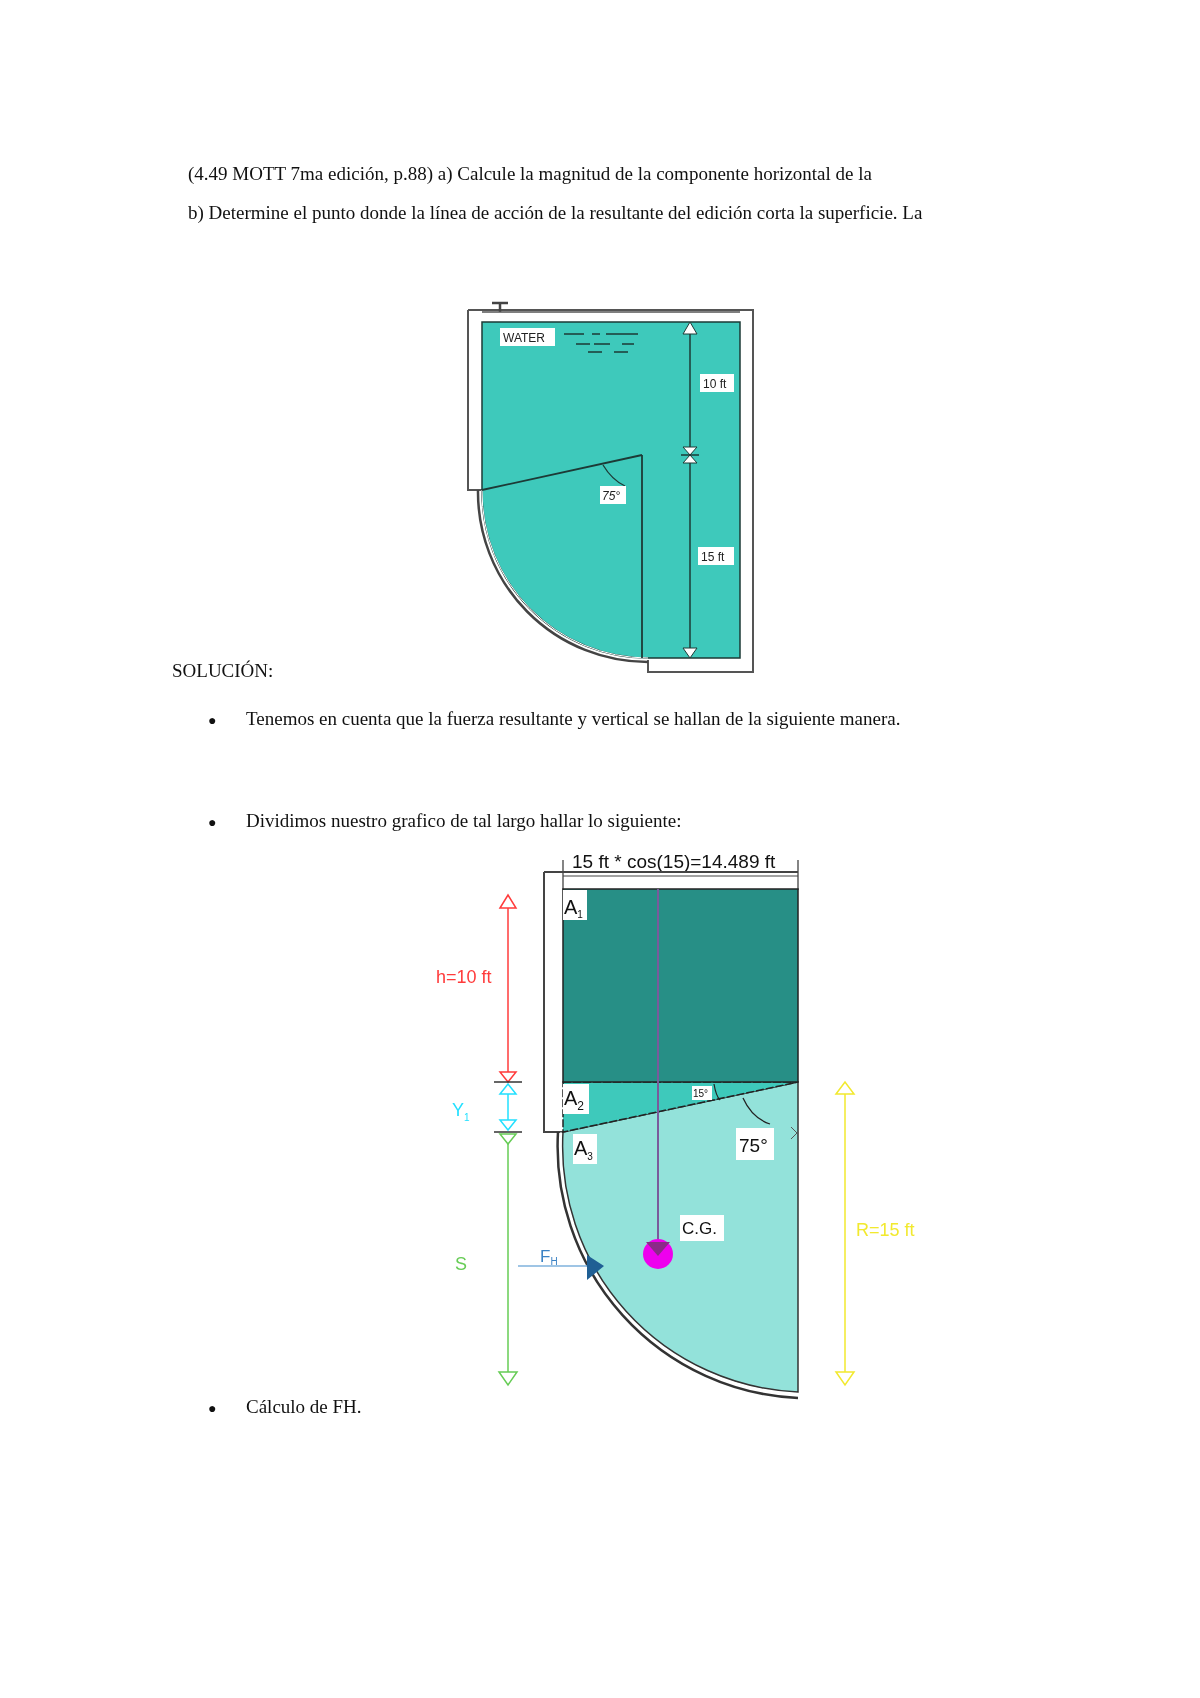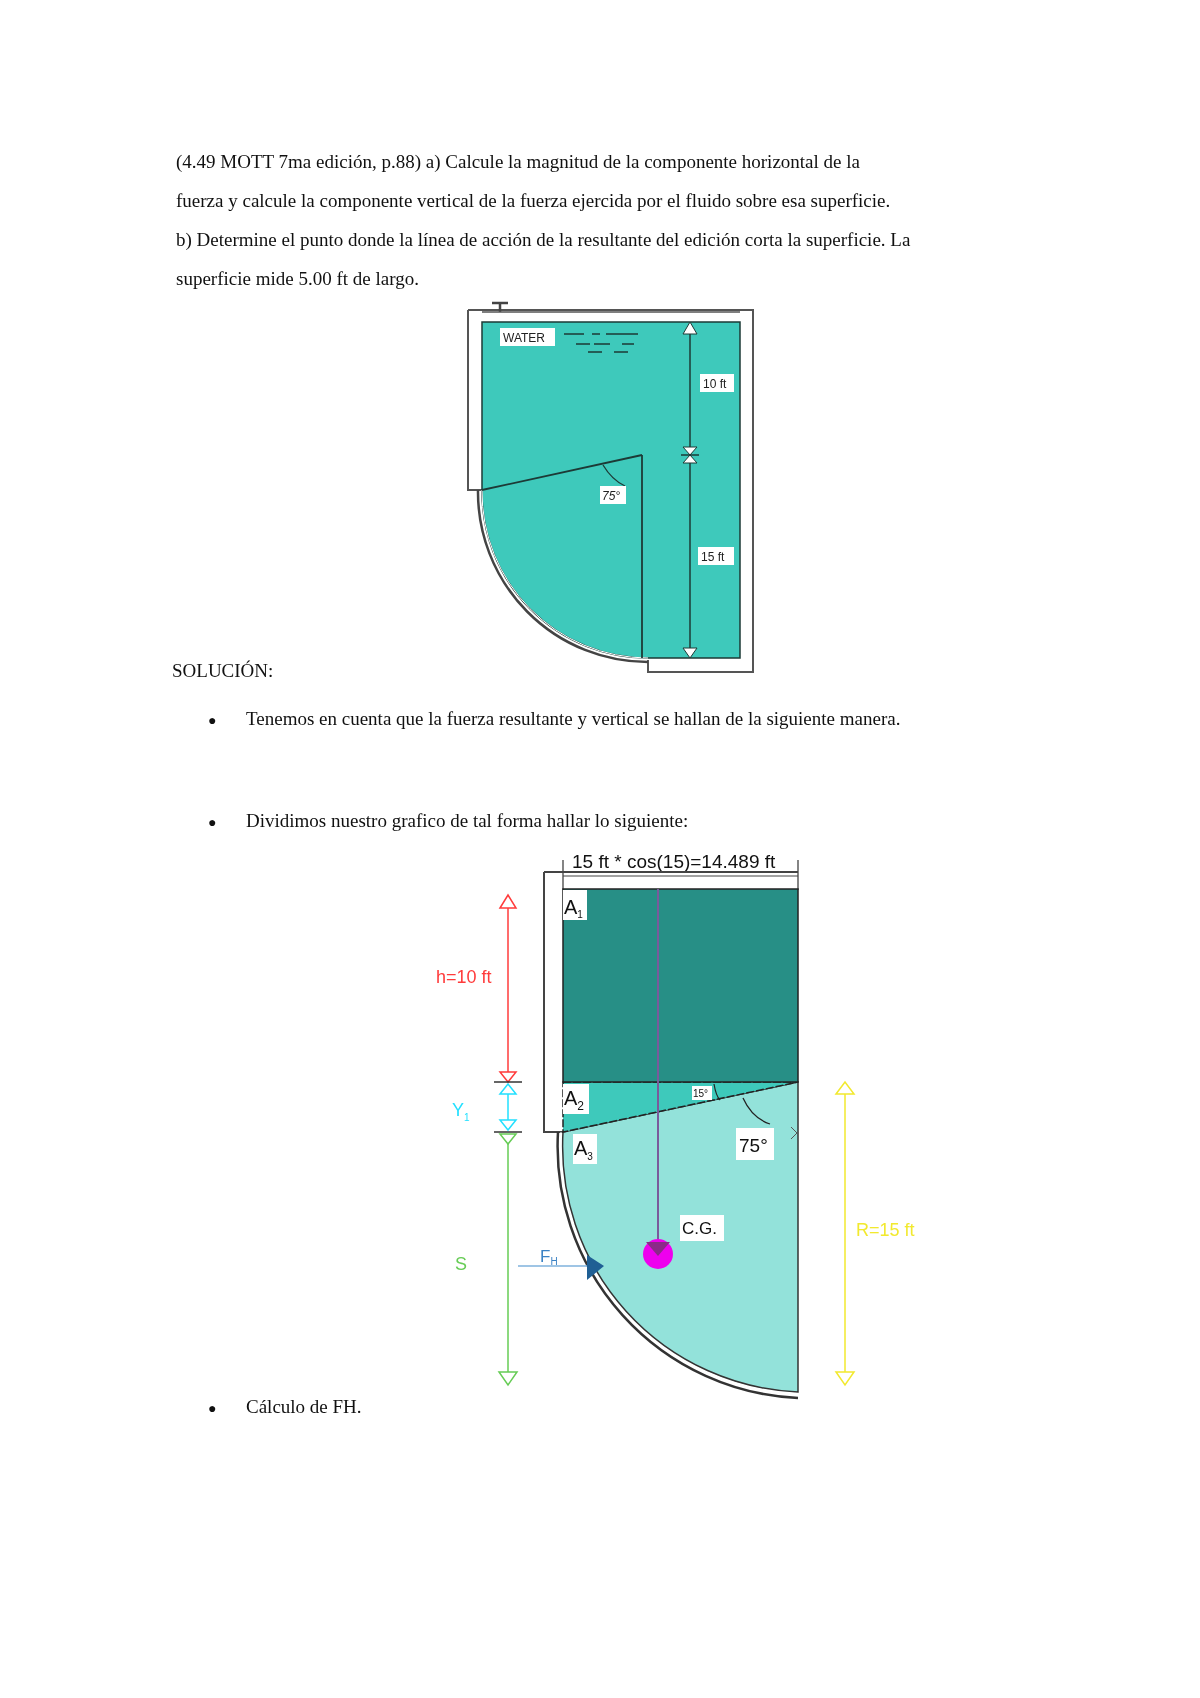--- a/index.html
+++ b/index.html
@@ -1,34 +1,32 @@
 <!DOCTYPE html>
 <html><head>
 <meta charset="utf-8">
 <style>
   html, body { margin: 0; padding: 0; background: #ffffff; }
   body { width: 1200px; height: 1698px; position: relative; overflow: hidden;
          font-family: "Liberation Serif", "DejaVu Serif", serif; color: #111; }
   .para { position: absolute; left: 172px; width: 862px; font-size: 19px; line-height: 39px;
-          text-align: justify; margin: 4px; }
+          text-align: justify; margin: 16px; }
   .para span { display: block; }
   .solucion { position: absolute; left: 172px; top: 660px; font-size: 19px; text-align: right; }
   .bullet { position: absolute; left: 208px; font-size: 19px; display: flex; align-items: baseline; }
   .bullet .dot { width: 38px; font-size: 14px; }
   svg text { font-family: "Liberation Sans", "DejaVu Sans", sans-serif; }
   .fig { position: absolute; left: 0; top: 0; }
 </style>
 </head>
 <body>
 
 <div class="para" style="top:138px;">
   <span>(4.49  MOTT 7ma edición,  p.88)  a) Calcule  la magnitud  de la componente  horizontal  de la</span>
-  <span>fuerza y calcule la componente vertical de la fuerza ejercida por el fluido sobre esa superficie.</span>
   <span>b) Determine el punto donde la línea de acción de la resultante del edición corta la superficie. La</span>
-  <span>superficie mide 5.00 ft de largo.</span>
 </div>
 
 <svg class="fig" width="1200" height="700" viewBox="0 0 1200 700">
 
   <path d="M468 310 L753 310 L753 672 L648 672 L648 660" fill="none" stroke="#555" stroke-width="2"></path>
   <path d="M468 310 L468 490 L482 490" fill="none" stroke="#555" stroke-width="2"></path>
 
   <path d="M482 322 L740 322 L740 658 L648 658 A166 166 0 0 1 482 490 Z" fill="#3ec9bb" stroke="#1d3a36" stroke-width="1.5"></path>
 
   <path d="M478 490 A170 170 0 0 0 648 662" fill="none" stroke="#444" stroke-width="2.5"></path>
@@ -59,21 +57,21 @@
 </svg>
 
 <div class="solucion">SOLUCIÓN:</div>
 
 <div class="bullet" style="top:708px;">
   <span class="dot">●</span>
   <span>Tenemos en cuenta que la fuerza resultante y vertical se hallan de la siguiente manera.</span>
 </div>
 <div class="bullet" style="top:810px;">
   <span class="dot">●</span>
-  <span>Dividimos nuestro grafico de tal forma hallar lo siguiente:</span>
+  <span>Dividimos nuestro grafico de tal largo hallar lo siguiente:</span>
 </div>
 
 <svg class="fig" width="1200" height="1698" viewBox="0 0 1200 1698">
   <text x="572" y="868" font-size="19" fill="#111">15 ft * cos(15)=14.489 ft</text>
   <line x1="563" y1="860" x2="563" y2="890" stroke="#333" stroke-width="1.2"></line>
   <line x1="798" y1="860" x2="798" y2="890" stroke="#333" stroke-width="1.2"></line>
   <line x1="544" y1="872" x2="798" y2="872" stroke="#444" stroke-width="2"></line>
   <line x1="563" y1="876" x2="798" y2="876" stroke="#444" stroke-width="1"></line>
 
   <path d="M544 872 L544 1132 L563 1132" fill="none" stroke="#444" stroke-width="2"></path>

